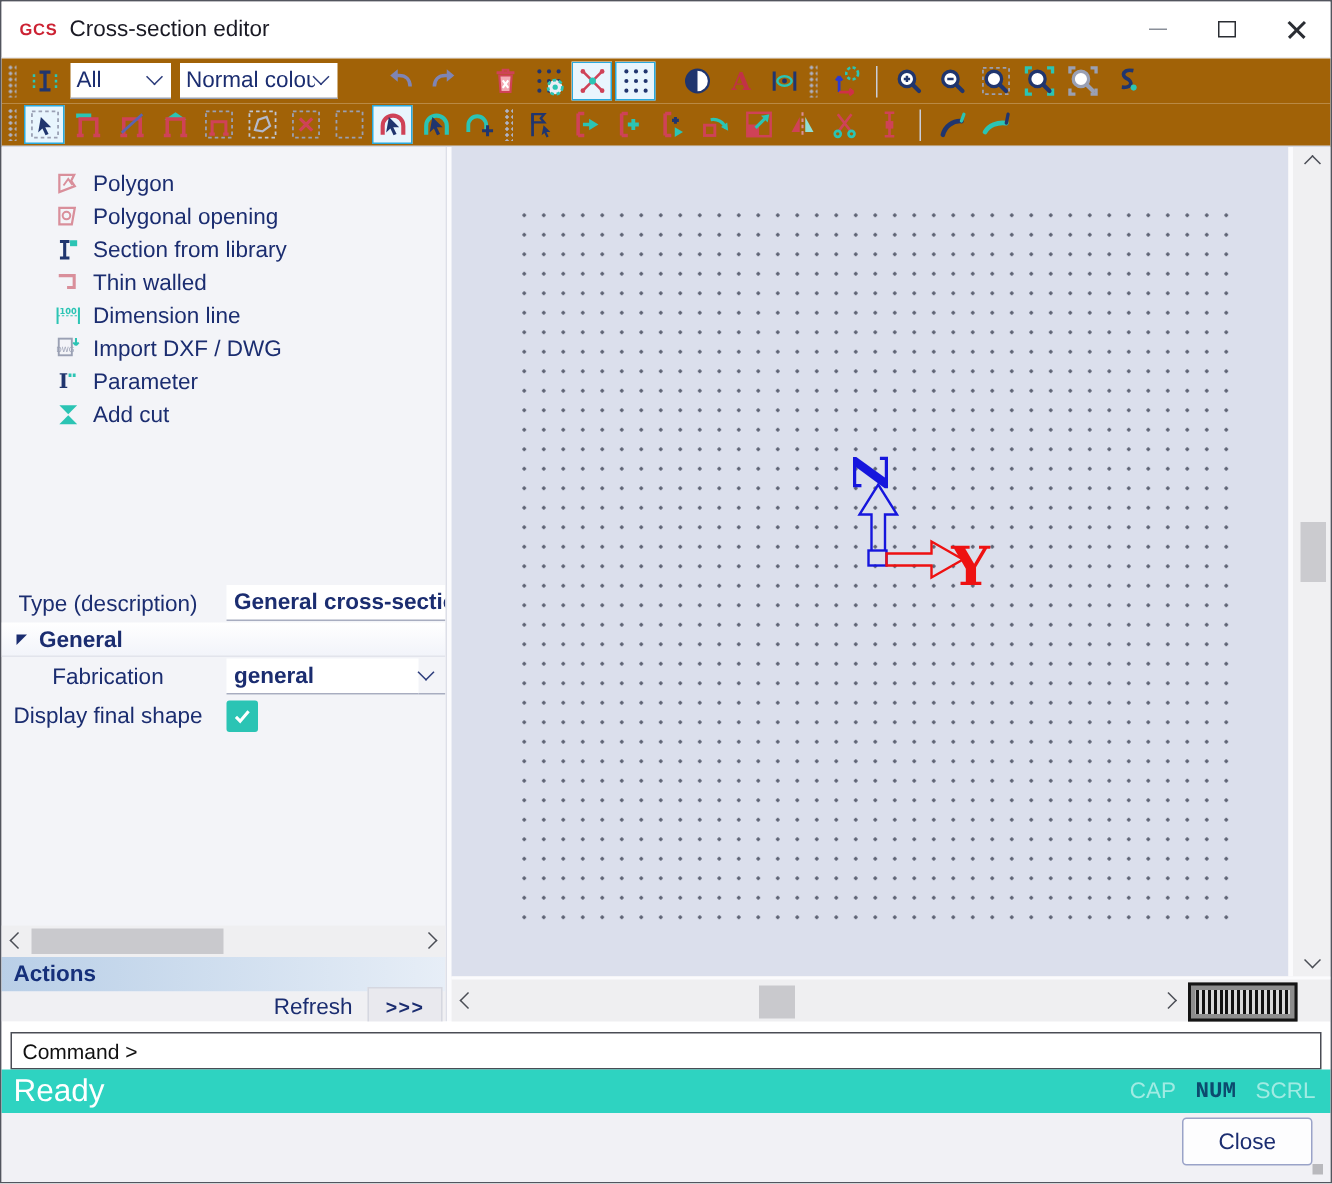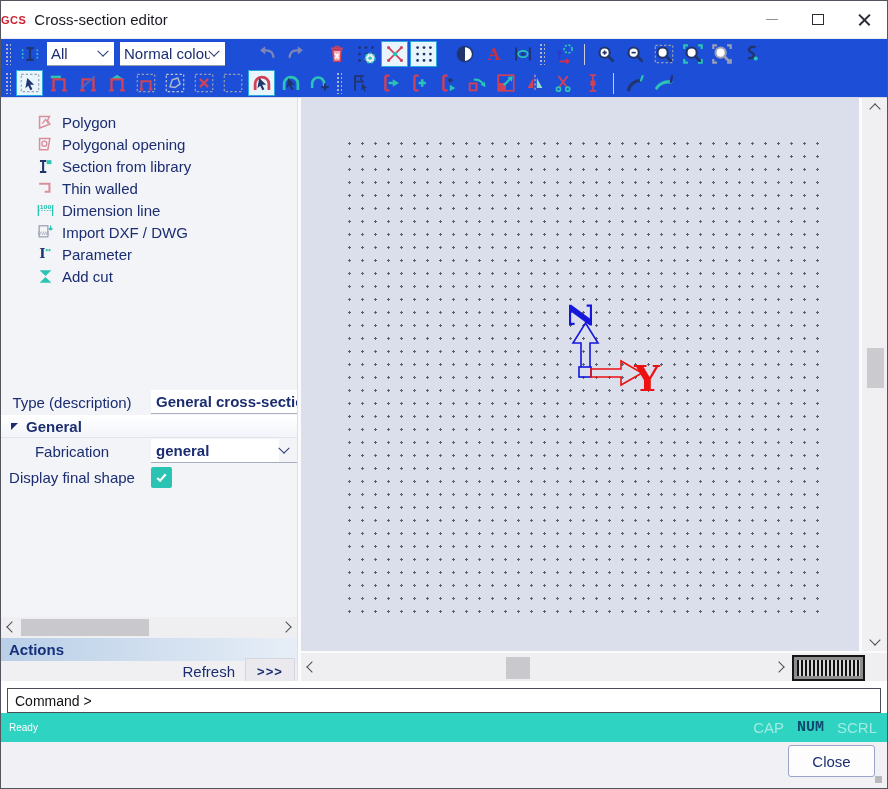--- a/index.html
+++ b/index.html
@@ -1,32 +1,32 @@
 <!DOCTYPE html>
 <html><head>
 <meta charset="utf-8">
 <style>
   * { margin:0; padding:0; box-sizing:border-box; }
   html,body { width:888px; height:789px; background:#fff; font-family:"Liberation Sans","DejaVu Sans",sans-serif; }
   #window { position:relative; width:888px; height:789px; border:1px solid #52555e; background:#fff; overflow:hidden; display:flex; flex-direction:column; }
 
   
   #titlebar { height:38px; background:#fff; display:flex; align-items:center; flex:none; border-bottom:1px solid #ececf0; }
-  .logo { margin-left:0; color:#cc2233; font-weight:800; font-size:11px; letter-spacing:.5px; }
+  .logo { margin-left:12px; color:#cc2233; font-weight:800; font-size:11px; letter-spacing:.5px; }
   .title { margin-left:8px; font-size:15px; color:#1a1a24; }
   .winbtns { margin-left:auto; display:flex; height:100%; }
   .winbtn { width:46px; height:100%; display:flex; align-items:center; justify-content:center; background:transparent; border:none; cursor:default; }
   .min-glyph { width:12px; height:0; border-top:1.6px solid #8a8f99; }
   .max-glyph { width:12px; height:11px; border:1.4px solid #2a2d33; }
   .x-glyph { position:relative; width:13px; height:13px; }
   .x-glyph:before,.x-glyph:after { content:""; position:absolute; left:-1px; top:5.6px; width:15px; height:1.6px; background:#2a2d33; }
   .x-glyph:before { transform:rotate(45deg); } .x-glyph:after { transform:rotate(-45deg); }
 
   
-  .toolbar { background:#1d4ed8; display:flex; align-items:center; flex:none; padding-left:2px; }
+  .toolbar { background:#a16207; display:flex; align-items:center; flex:none; padding-left:2px; }
   #toolbar1 { height:30px; }
   #toolbar2 { height:29px; border-bottom:1px solid #d6d9e4; }
   .grip { width:6px; height:22px; margin:0 4px 0 2px; background-image:radial-gradient(#aeb3c8 1px, transparent 1.2px); background-size:4px 4px; }
   .sep { width:1px; height:21px; background:#c9cdda; margin:0 6px; }
   .space { width:12px; }
   .tbtn { width:27px; height:26px; border:none; background:transparent; display:flex; align-items:center; justify-content:center; padding:0; margin:0 1px; }
   .tbtn.hl { box-shadow:inset 0 0 0 1px #29a9dd; background:#e8f5fd; }
   .icn { display:flex; }
   .dd { height:24px; background:#fff; border-bottom:1px solid #9aa0b0; display:flex; align-items:center; margin:0 3px; }
   .ddval { font-size:15px; color:#1b2d70; padding:0 4px; white-space:nowrap; overflow:hidden; flex:1; }
@@ -82,21 +82,21 @@
   #canvas-hscroll .arr.r { right:104px; top:10px; }
   #canvas-hscroll .arr.l { top:10px; }
   #canvas-hscroll .thumb { position:absolute; left:205px; top:4px; width:24px; height:22px; background:#c9c9cd; }
   #meter { position:absolute; right:22px; top:2px; width:73px; height:26px; border:2px solid #141414; background:#8d8d8d; padding:3px; }
   #meter .stripes { width:100%; height:100%; background:repeating-linear-gradient(90deg,#111 0 2px,#d8d8d8 2px 4px); }
 
   
   #command-bar { height:32px; background:#fff; flex:none; display:flex; align-items:flex-end; }
   #command-field { margin:0 6px; flex:1; height:25px; border:1px solid #4a4d55; background:#fff; display:flex; align-items:center; padding-left:7px; font-size:14px; color:#111; }
   #status-bar { height:29px; background:#2ed3c1; flex:none; display:flex; align-items:center; }
-  #status-text { color:#fff; font-size:10px; padding-left:8px; }
+  #status-text { color:#fff; font-size:21px; padding-left:8px; }
   #status-toggles { margin-left:auto; padding-right:10px; display:flex; gap:13px; font-size:15px; }
   .tog-on { color:#0c4a6e; font-weight:600;font-family:Liberation Mono, monospace; }
   .tog-off { color:rgba(255,255,255,.55); }
   #footer { flex:1; background:#f1f1f5; position:relative; }
   #close-btn { position:absolute; right:12px; top:3px; width:87px; height:32px; background:#fdfdfe; border:1px solid #9aa3c8; border-radius:3px; font-size:15px; color:#1b2d70; font-family:inherit; }
   #resize-grip { position:absolute; right:5px; bottom:5px; width:7px; height:7px; background:#b9b9bd; }
 </style>
 </head>
 <body>
 

